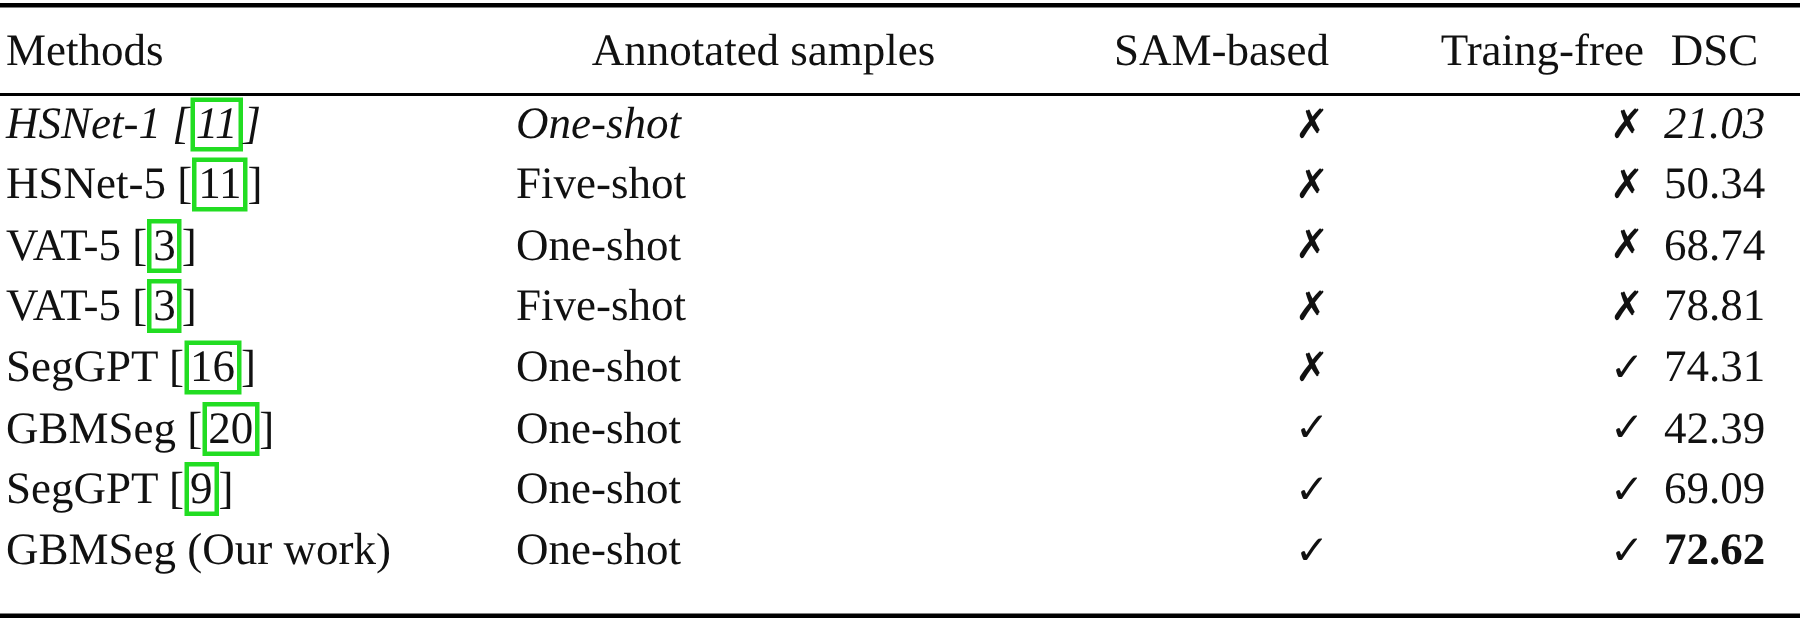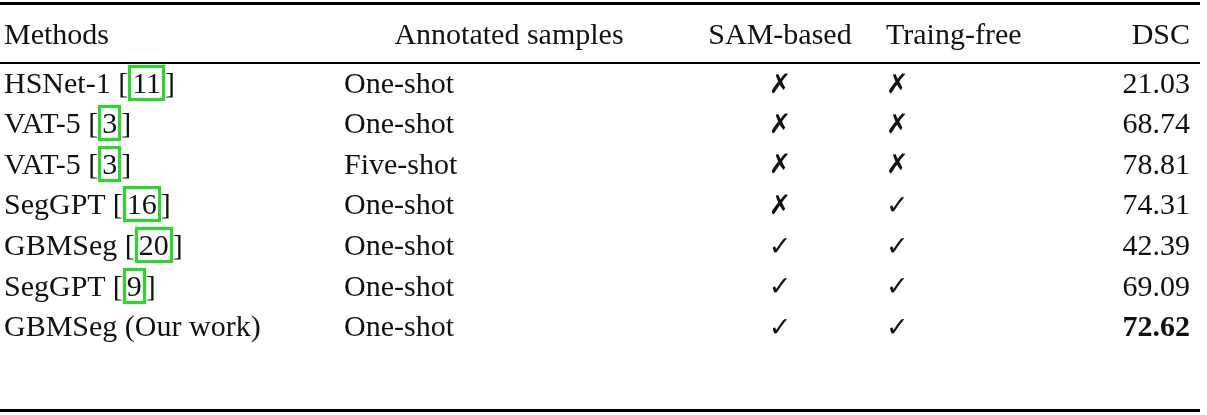--- a/index.html
+++ b/index.html
@@ -7,26 +7,26 @@
          font-family: "DejaVu Serif", "Liberation Serif", serif; color: #111; }
   .rule { position: absolute; left: 0; width: 1200px; background: #000; }
   .rule.top { top: 2px; height: 3px; }
   .rule.mid { top: 62px; height: 2px; }
   .rule.bot { top: 409px; height: 3px; }
   table { position: absolute; left: 0; top: 5px; width: 1200px; border-collapse: collapse;
           font-family: "Liberation Serif", "DejaVu Serif", serif; font-size: 30px; }
   th, td { padding: 0; font-weight: normal; white-space: nowrap; margin-top: 35px; }
   thead tr { height: 57px; }
   tbody tr { height: 40.7px; }
-  tbody tr:first-child td { padding-top: 2px; }
+  tbody tr:first-child td { padding-top: 2px; font-style: italic; }
   .c-method { text-align: left; padding-left: 4px; width: 340px; }
   .c-ann { width: 330px; }
-  .c-sam { text-align: center; width: 212px; }
-  .c-tf { text-align: left; width: 210px; }
-  .c-dsc { text-align: right; padding-right: 10px; }
+  .c-sam { text-align: right; width: 212px; }
+  .c-tf { text-align: right; width: 210px; }
+  .c-dsc { text-align: center; padding-right: 10px; }
   .cite-box { border: 3px solid #22dd22; padding: 0 1px; line-height: 1; display: inline-block; }
   .mark { font-family: "DejaVu Sans", sans-serif; font-size: 27px; font-weight: bold; }
   .bold { font-weight: bold; }
 </style>
 </head>
 <body>
 
 <div class="rule top"></div>
 <div class="rule mid"></div>
 <div class="rule bot"></div>
@@ -41,20 +41,27 @@
       <th class="c-dsc">DSC</th>
     </tr>
   </thead>
   <tbody>
     <tr>
       <td class="c-method"><span>HSNet-1</span> [<span class="cite-box">11</span>]</td>
       <td class="c-ann">One-shot</td>
       <td class="c-sam mark">✗</td>
       <td class="c-tf mark">✗</td>
       <td class="c-dsc">21.03</td>
+    </tr>
+    <tr>
+      <td class="c-method"><span>HSNet-5</span> [<span class="cite-box">11</span>]</td>
+      <td class="c-ann">Five-shot</td>
+      <td class="c-sam mark">✗</td>
+      <td class="c-tf mark">✗</td>
+      <td class="c-dsc">50.34</td>
     </tr>
     <tr>
       <td class="c-method"><span>VAT-5</span> [<span class="cite-box">3</span>]</td>
       <td class="c-ann">One-shot</td>
       <td class="c-sam mark">✗</td>
       <td class="c-tf mark">✗</td>
       <td class="c-dsc">68.74</td>
     </tr>
     <tr>
       <td class="c-method"><span>VAT-5</span> [<span class="cite-box">3</span>]</td>

